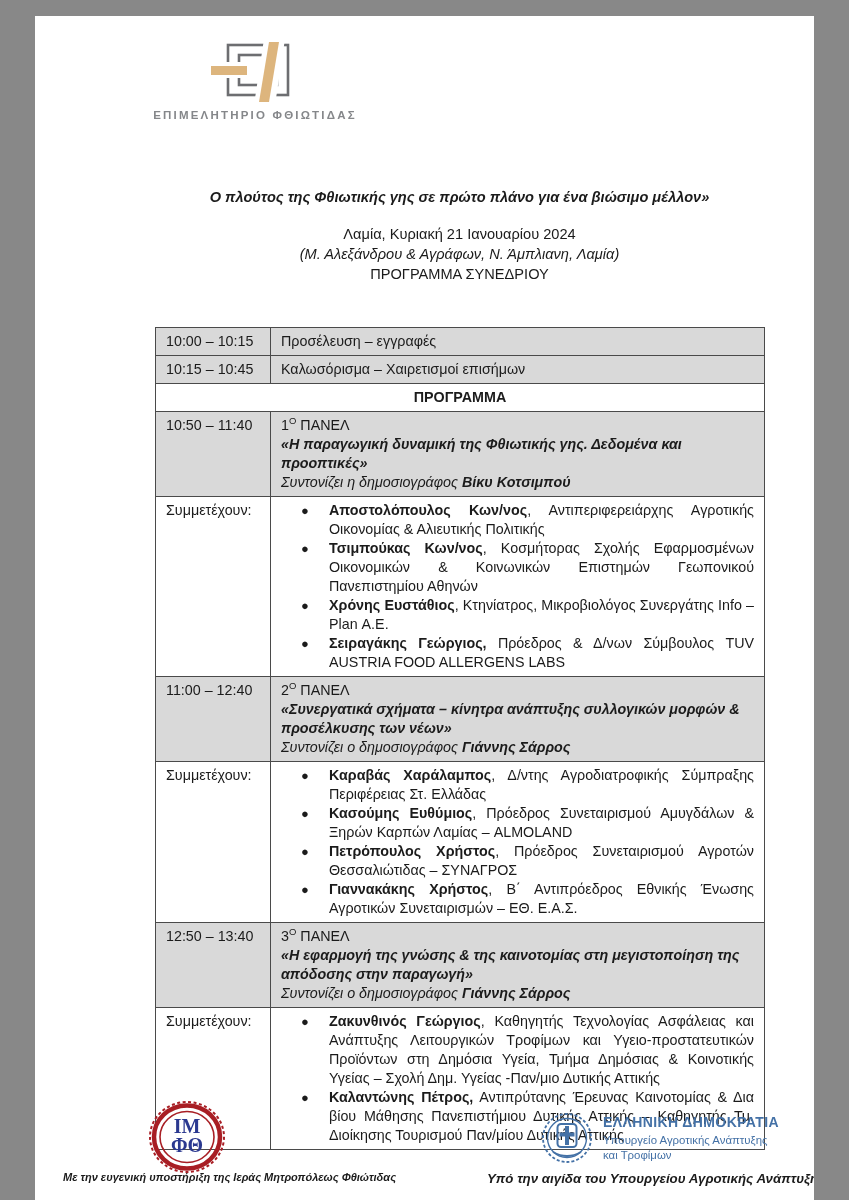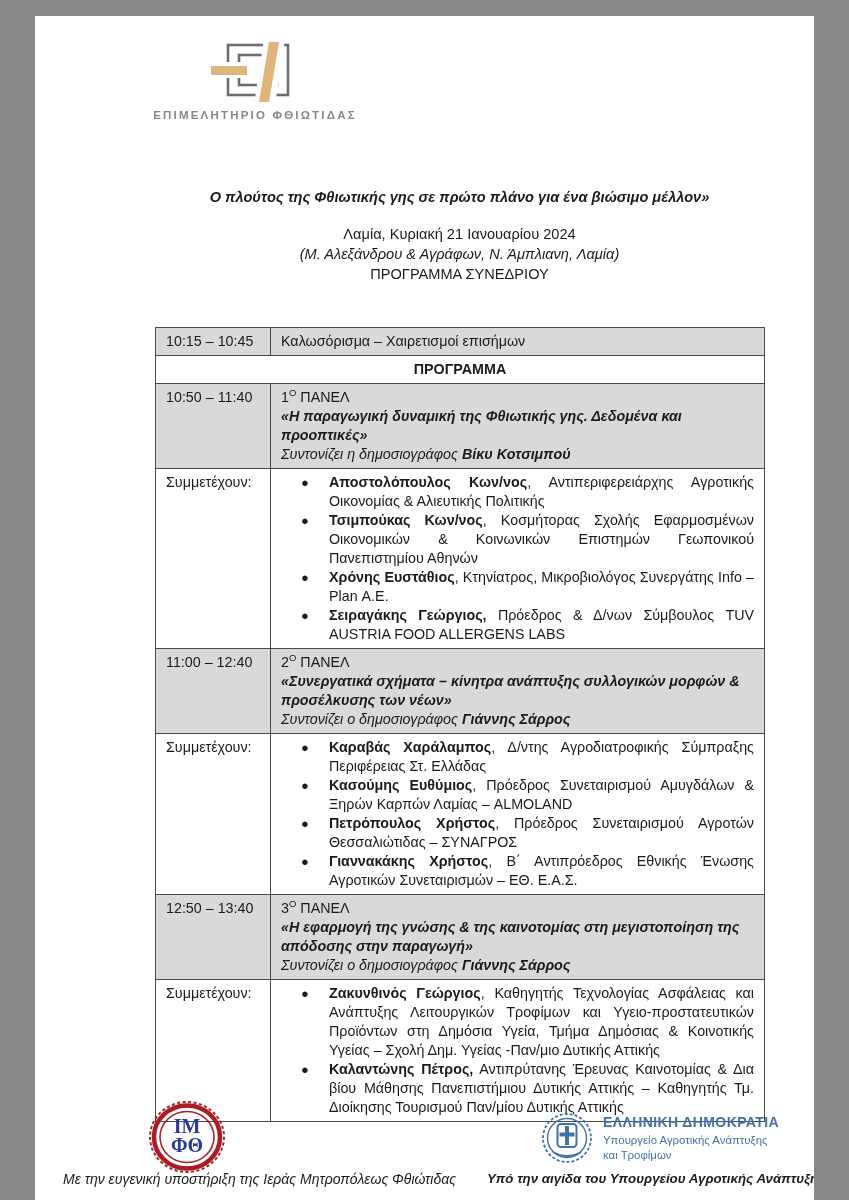--- a/index.html
+++ b/index.html
@@ -55,21 +55,21 @@
 
   
   .seal-block { position:absolute; left:112px; top:1084px; }
   .ministry-block { position:absolute; left:506px; top:1096px; display:flex; align-items:flex-start; }
   .ministry-text { margin-left:10px; color:#4471a6; padding-top:2px; }
   .ministry-line1 { font-size:14px; font-weight:bold; letter-spacing:0.4px; }
   .ministry-line2, .ministry-line3 { font-size:11.4px; line-height:15px; }
   .ministry-line2 { margin-top:3px; }
   .footer-left-text {
     position:absolute; left:28px; top:1155px;
-    font-size:14px; font-weight:400; font-style:italic; white-space:nowrap;
+    font-size:11px; font-weight:700; font-style:italic; white-space:nowrap;
   }
   .footer-right-text {
     position:absolute; left:452px; top:1155px;
     font-size:13.3px; font-weight:600; font-style:italic; white-space:nowrap;
   }
 </style>
 </head>
 <body>
 
 <div class="page">
@@ -90,20 +90,24 @@
     <div class="t-bold-italic">Ο πλούτος της Φθιωτικής γης σε πρώτο πλάνο για ένα βιώσιμο μέλλον»</div>
     <div class="title-gap"></div>
     <div>Λαμία, Κυριακή 21 Ιανουαρίου 2024</div>
     <div class="t-italic">(Μ. Αλεξάνδρου &amp; Αγράφων, Ν. Άμπλιανη, Λαμία)</div>
     <div class="t-bold">ΠΡΟΓΡΑΜΜΑ ΣΥΝΕΔΡΙΟΥ</div>
   </div>
 
   <table class="program-table">
     <tbody>
 
+      <tr>
+        <td class="time-cell shaded">10:00 – 10:15</td>
+        <td class="shaded">Προσέλευση – εγγραφές</td>
+      </tr>
       <tr>
         <td class="time-cell shaded">10:15 – 10:45</td>
         <td class="shaded">Καλωσόρισμα – Χαιρετισμοί επισήμων</td>
       </tr>
 
       <tr>
         <td class="section-cell" colspan="2">ΠΡΟΓΡΑΜΜΑ</td>
       </tr>
 
       <tr>

